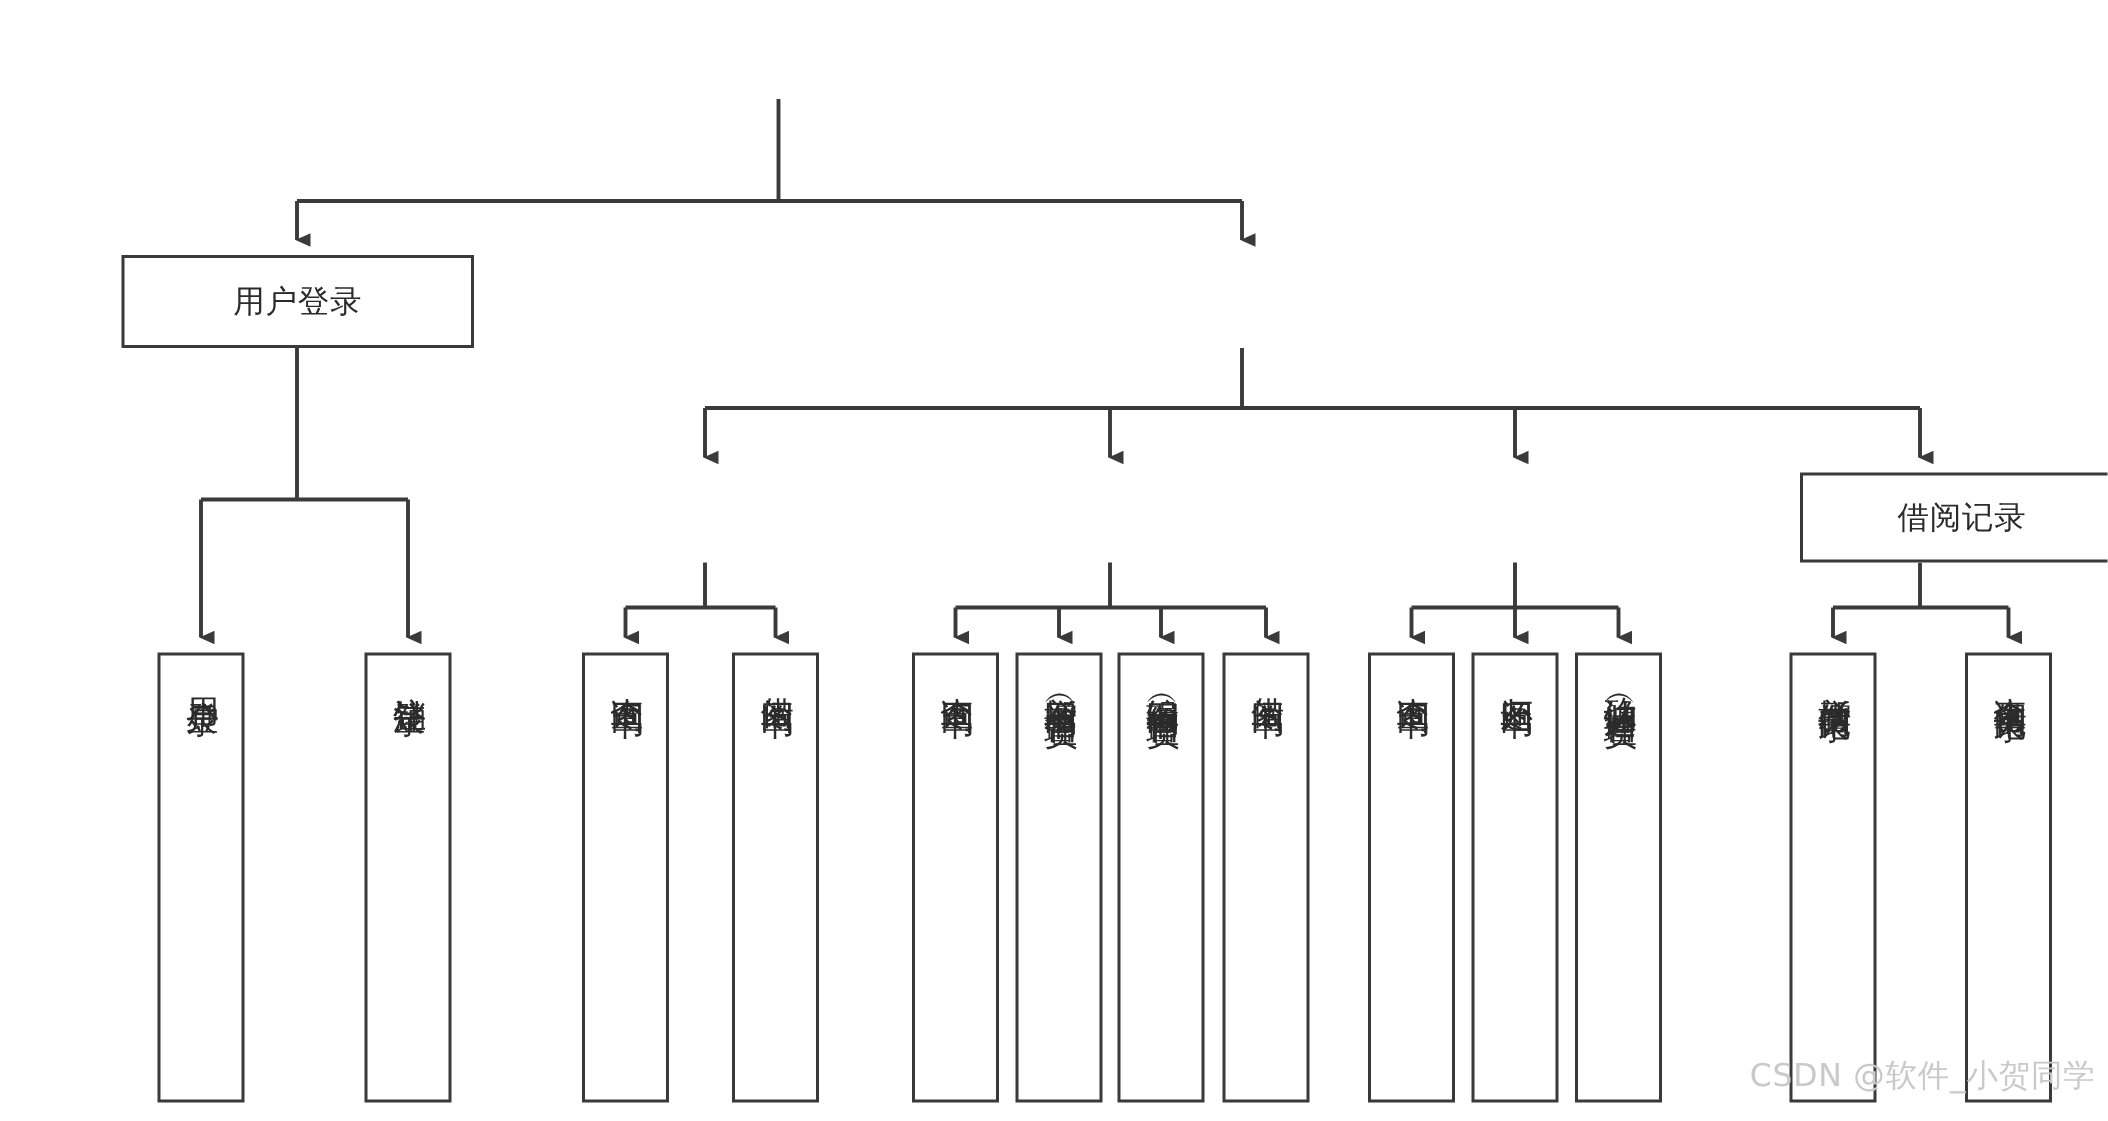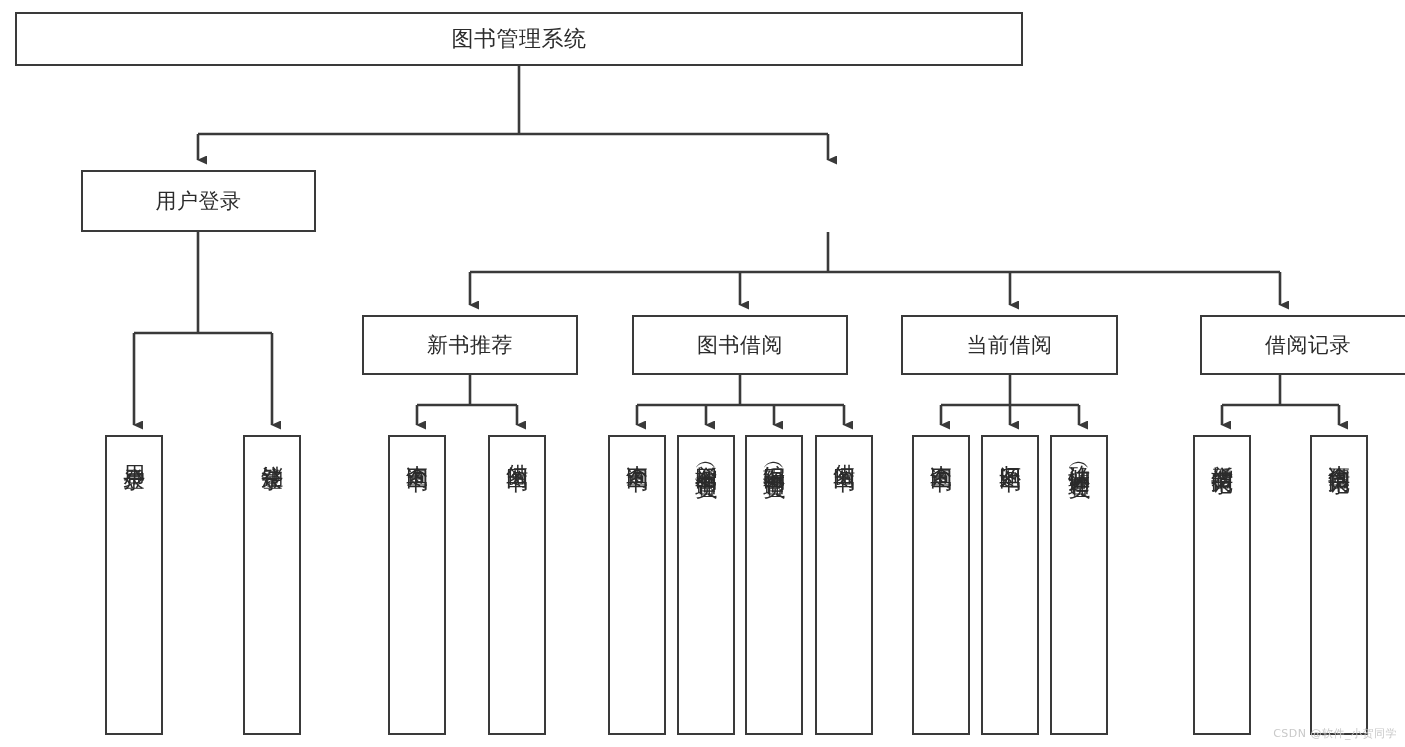--- a/index.html
+++ b/index.html
@@ -49,22 +49,22 @@
     text-orientation:upright;
     font-size:22px;
     line-height:1.02;
     letter-spacing:2px;
     white-space:normal;
     max-height:290px;
   }
   .node.v.tall .label{ max-height:290px; }
   #watermark{
     position:absolute;
-    right:8px;bottom:6px;
-    font-size:11px;
+    right:8px;bottom:16px;
+    font-size:21px;
     color:#c9c9c9;
     letter-spacing:0.5px;
     white-space:nowrap;
     user-select:none;
   }
 </style>
 </head>
 <body>
 
 <div id="canvas">
@@ -117,37 +117,25 @@
       <path d="M1079,405 L1079,425" marker-end="url(#arrowhead)"></path>
 
       <path d="M1280,375 L1280,405"></path>
       <path d="M1222,405 L1339,405"></path>
       <path d="M1222,405 L1222,425" marker-end="url(#arrowhead)"></path>
       <path d="M1339,405 L1339,425" marker-end="url(#arrowhead)"></path>
 
     </g>
   </svg>
 
-  <div class="node h title" style="left:15px;top:12px;width:1008px;height:54px;">
-    <span class="label">图书管理系统</span>
-  </div>
 
   <div class="node h" style="left:81px;top:170px;width:235px;height:62px;">
     <span class="label">用户登录</span>
   </div>
 
-  <div class="node h" style="left:362px;top:315px;width:216px;height:60px;">
-    <span class="label">新书推荐</span>
-  </div>
-  <div class="node h" style="left:632px;top:315px;width:216px;height:60px;">
-    <span class="label">图书借阅</span>
-  </div>
-  <div class="node h" style="left:901px;top:315px;width:217px;height:60px;">
-    <span class="label">当前借阅</span>
-  </div>
   <div class="node h" style="left:1200px;top:315px;width:216px;height:60px;">
     <span class="label">借阅记录</span>
   </div>
 
   <div class="node v" style="left:105px;top:435px;width:58px;height:300px;">
     <span class="label">用户登录</span>
   </div>
   <div class="node v" style="left:243px;top:435px;width:58px;height:300px;">
     <span class="label">注销登录</span>
   </div>

